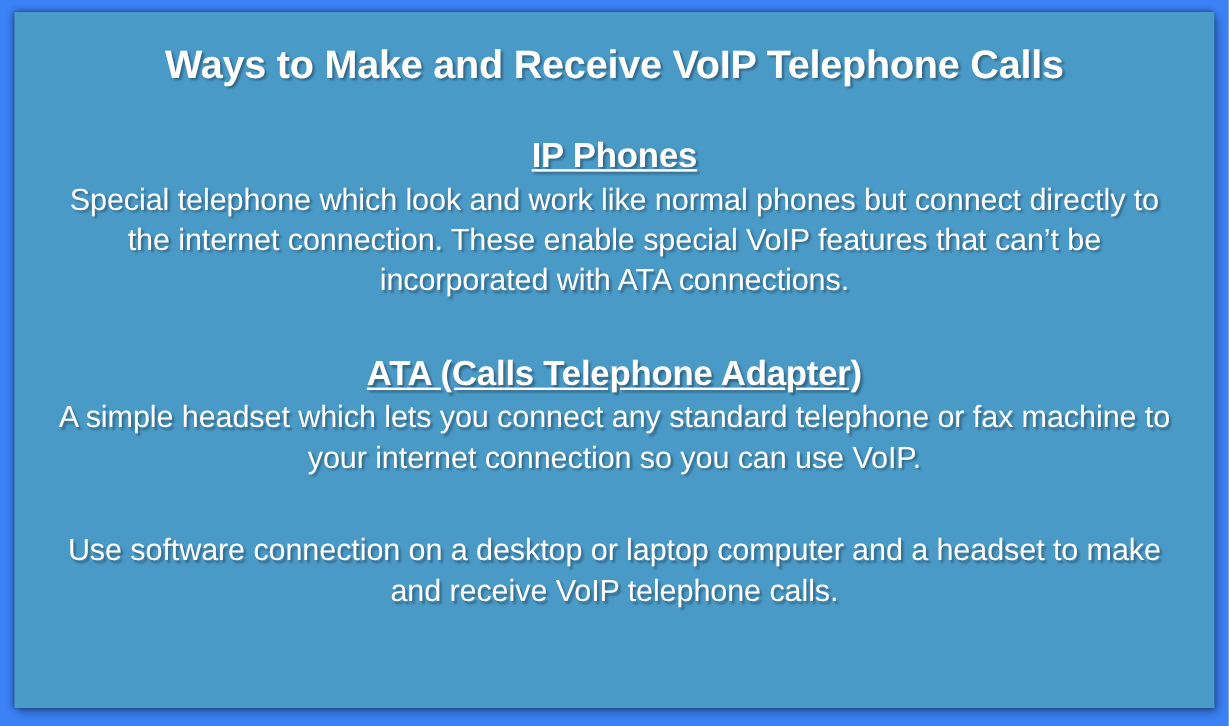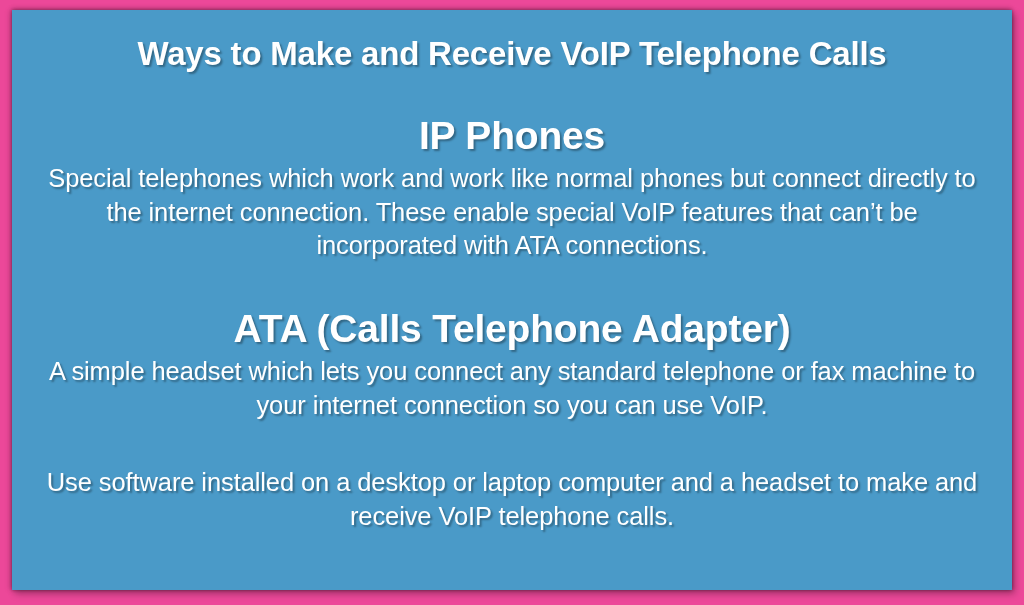--- a/index.html
+++ b/index.html
@@ -11,21 +11,21 @@
     height: 605px;
     background: #ffffff;
     font-family: "Liberation Sans", sans-serif;
     overflow: hidden;
   }
 
   #infographic-root {
     position: relative;
     width: 1024px;
     height: 605px;
-    background: #ec4899;
+    background: #3b82f6;
   }
 
   
   .panel {
     position: absolute;
     left: 12px;
     top: 10px;
     width: 1000px;
     height: 580px;
     background: #4a9ac8;
@@ -54,25 +54,26 @@
     letter-spacing: -0.2px;
     padding-top: 6px;
   }
 
   .section {
     margin-top: 44px;
   }
   .section.first { margin-top: 42px; }
 
   .section-heading {
-    font-size: 39px;
+    font-size: 29px;
     font-weight: bold;
     line-height: 1.15;
     letter-spacing: -0.2px;
     margin-bottom: 3px;
+    text-decoration: underline;
   }
 
   .section-body {
     font-size: 25.5px;
     font-weight: normal;
     line-height: 1.32;
     letter-spacing: -0.1px;
     padding: 0 6px;
   }
 </style>
@@ -80,26 +81,26 @@
 <body>
 
 <div id="infographic-root">
 
   <div class="panel">
 
     <h1 class="txt main-title">Ways to Make and Receive VoIP Telephone Calls</h1>
 
     <div class="section first">
       <div class="txt section-heading">IP Phones</div>
-      <p class="txt section-body">Special telephones which work and work like normal phones but connect directly to the internet connection. These enable special VoIP features that can’t be incorporated with ATA connections.</p>
+      <p class="txt section-body">Special telephone which look and work like normal phones but connect directly to the internet connection. These enable special VoIP features that can’t be incorporated with ATA connections.</p>
     </div>
 
     <div class="section">
       <div class="txt section-heading">ATA (Calls Telephone Adapter)</div>
       <p class="txt section-body">A simple headset which lets you connect any standard telephone or fax machine to your internet connection so you can use VoIP.</p>
     </div>
 
     <div class="section">
-      <p class="txt section-body">Use software installed on a desktop or laptop computer and a headset to make and receive VoIP telephone calls.</p>
+      <p class="txt section-body">Use software connection on a desktop or laptop computer and a headset to make and receive VoIP telephone calls.</p>
     </div>
 
   </div>
 </div>
 
 </body></html>

